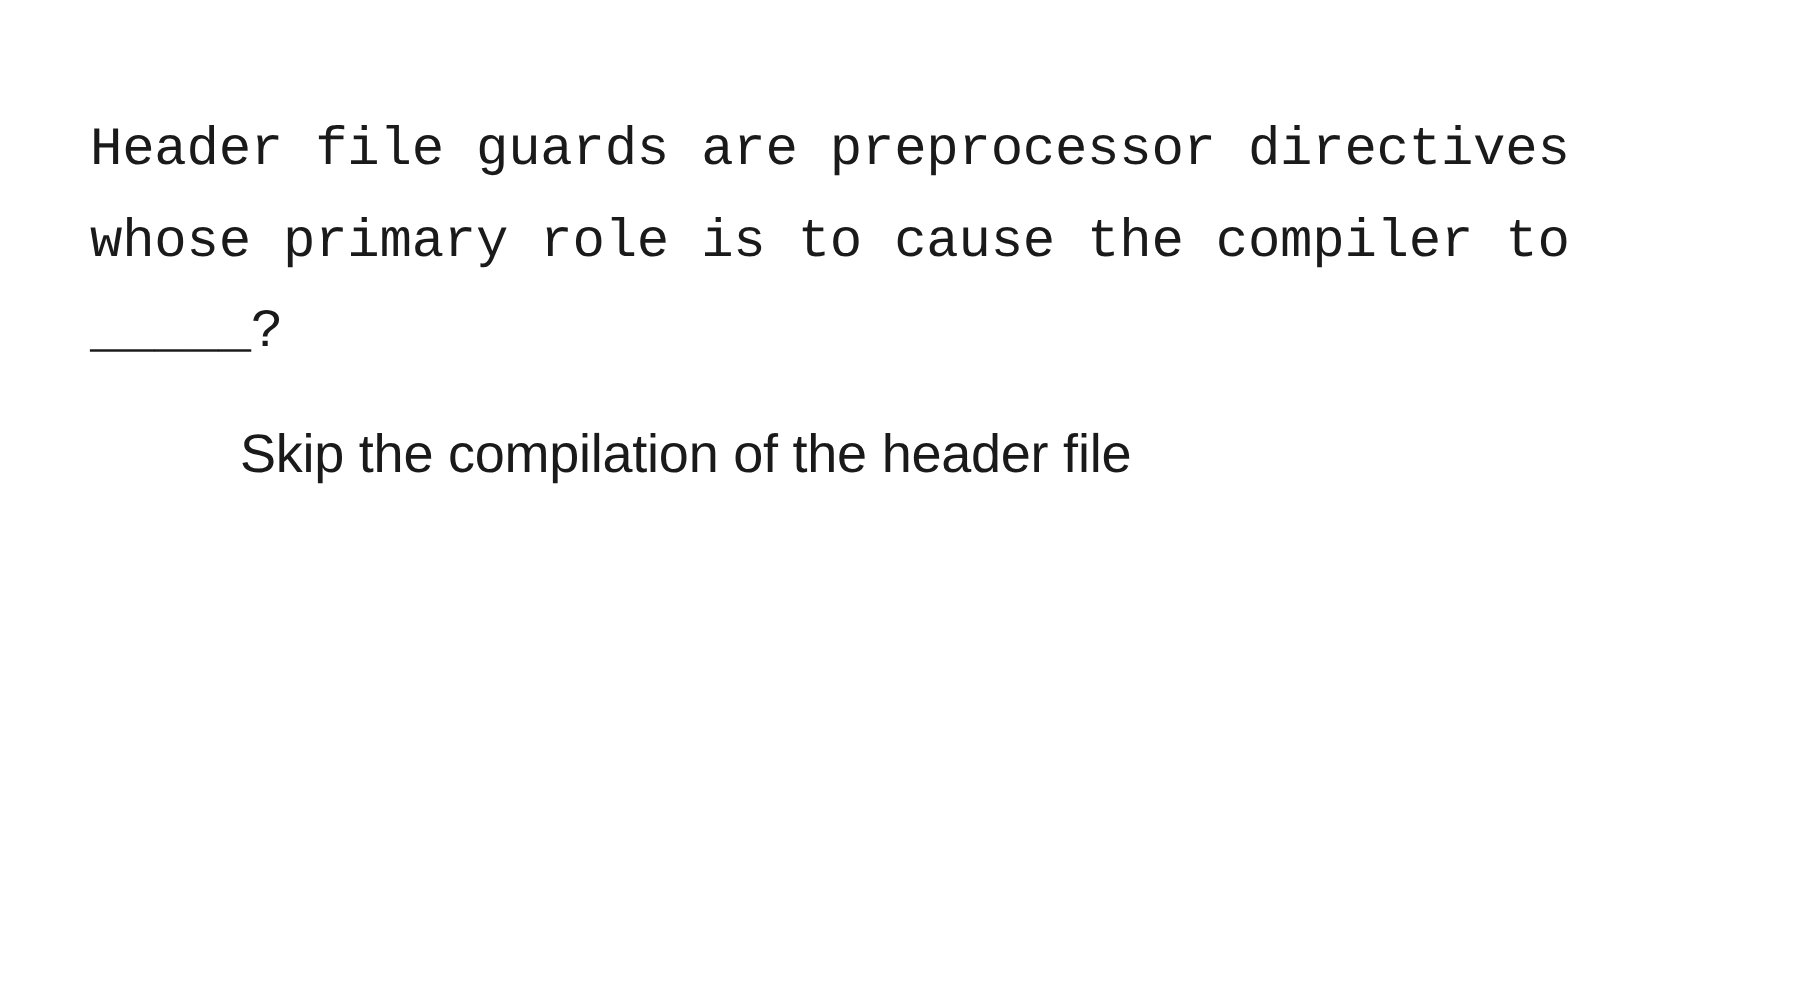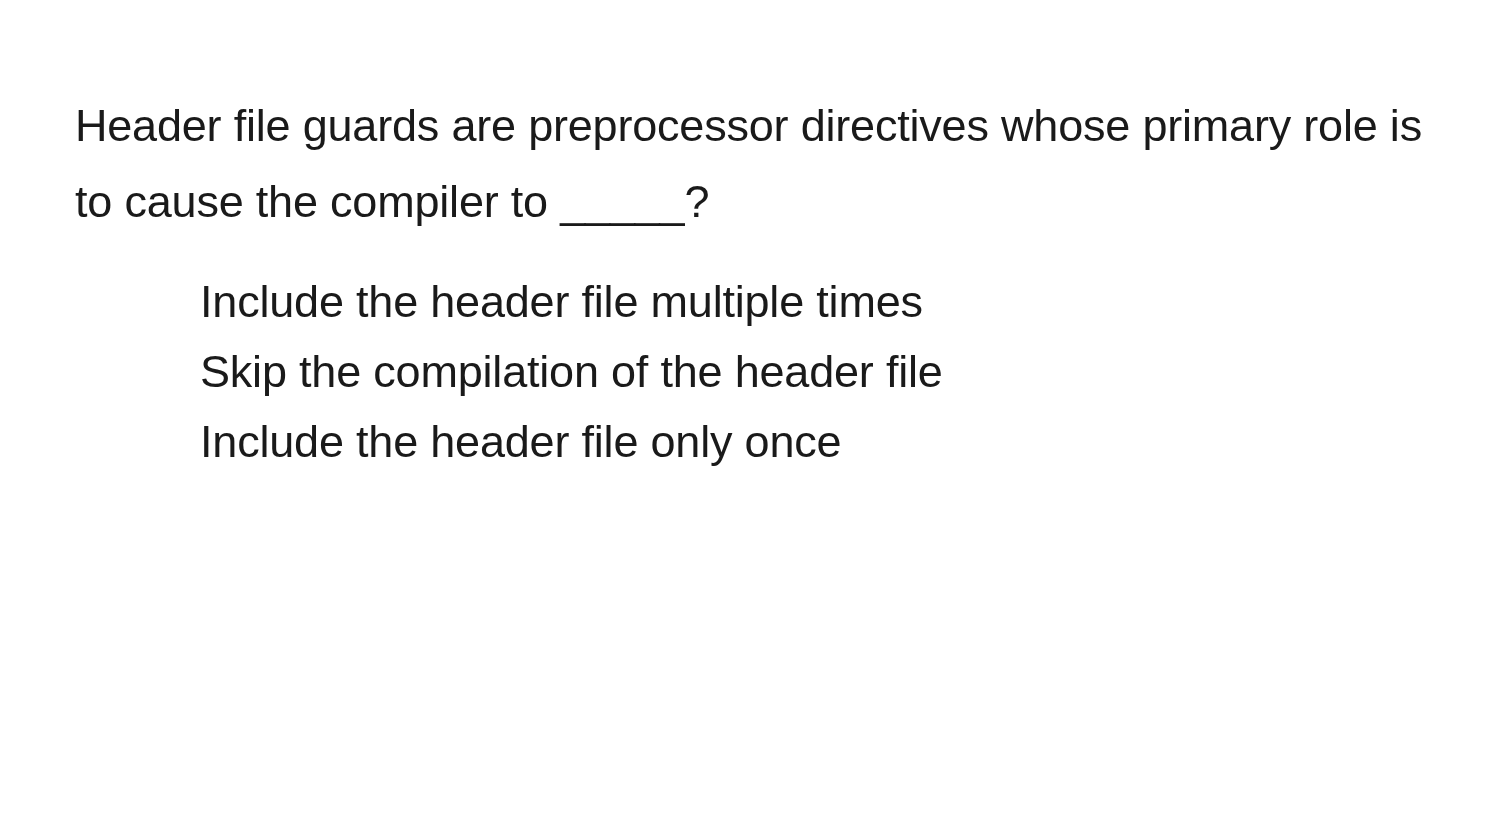--- a/index.html
+++ b/index.html
@@ -13,31 +13,30 @@
       height: 832px;
       font-family: -apple-system, BlinkMacSystemFont, "Segoe UI", Helvetica, Arial, sans-serif;
       color: #1a1a1a;
       padding: 88px 75px;
     }
     .question {
       font-size: 45px;
       line-height: 1.68;
       letter-spacing: -0.2px;
       margin-bottom: 28px;
+      font-family: Liberation Mono, monospace;
     }
     .options {
       padding-left: 125px;
     }
     .option {
       font-size: 45px;
       line-height: 1.55;
       letter-spacing: -0.2px;
     }
   </style>
 </head>
 <body>
 
 <div class="question">Header file guards are preprocessor directives whose primary role is to cause the compiler to _____?</div>
 <div class="options">
-  <div class="option">Include the header file multiple times</div>
   <div class="option">Skip the compilation of the header file</div>
-  <div class="option">Include the header file only once</div>
 </div>
 
 </body></html>

